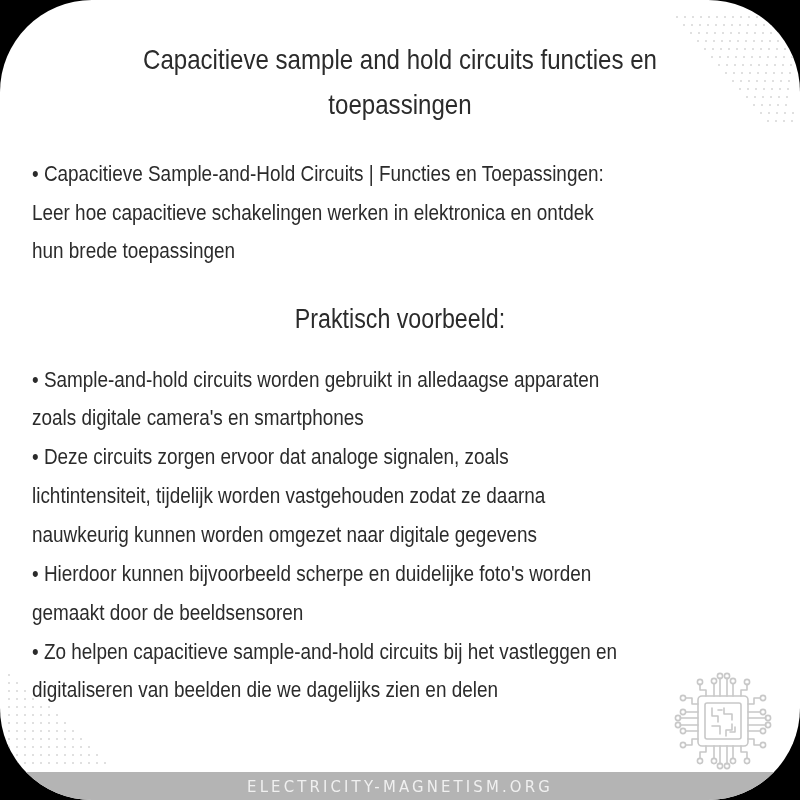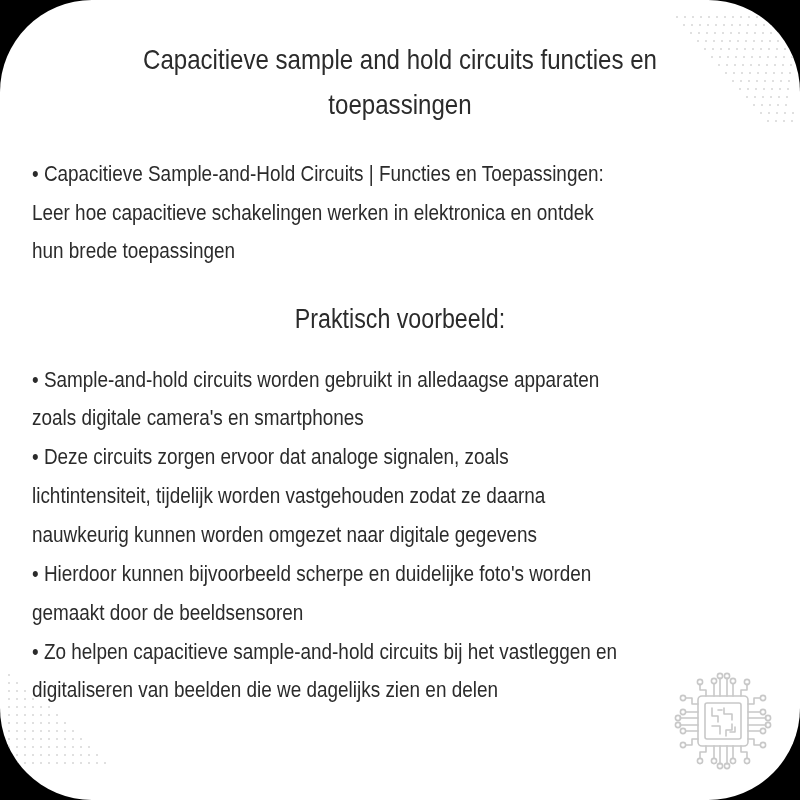--- a/index.html
+++ b/index.html
@@ -337,13 +337,16 @@
     <path d="M76 48 h18"></path>
     <circle cx="96" cy="48" r="2.6"></circle>
     <path d="M76 55 h18"></path>
     <circle cx="96" cy="55" r="2.6"></circle>
     <path d="M76 61 h12"></path>
     <circle cx="91" cy="61" r="2.6"></circle>
     <path d="M76 69 h6 v6 h6"></path>
     <circle cx="91" cy="75" r="2.6"></circle>
   </svg>
 
+  <div class="footer">
+    <div class="footer-text">ELECTRICITY-MAGNETISM.ORG</div>
+  </div>
 </div>
 
 </body></html>

